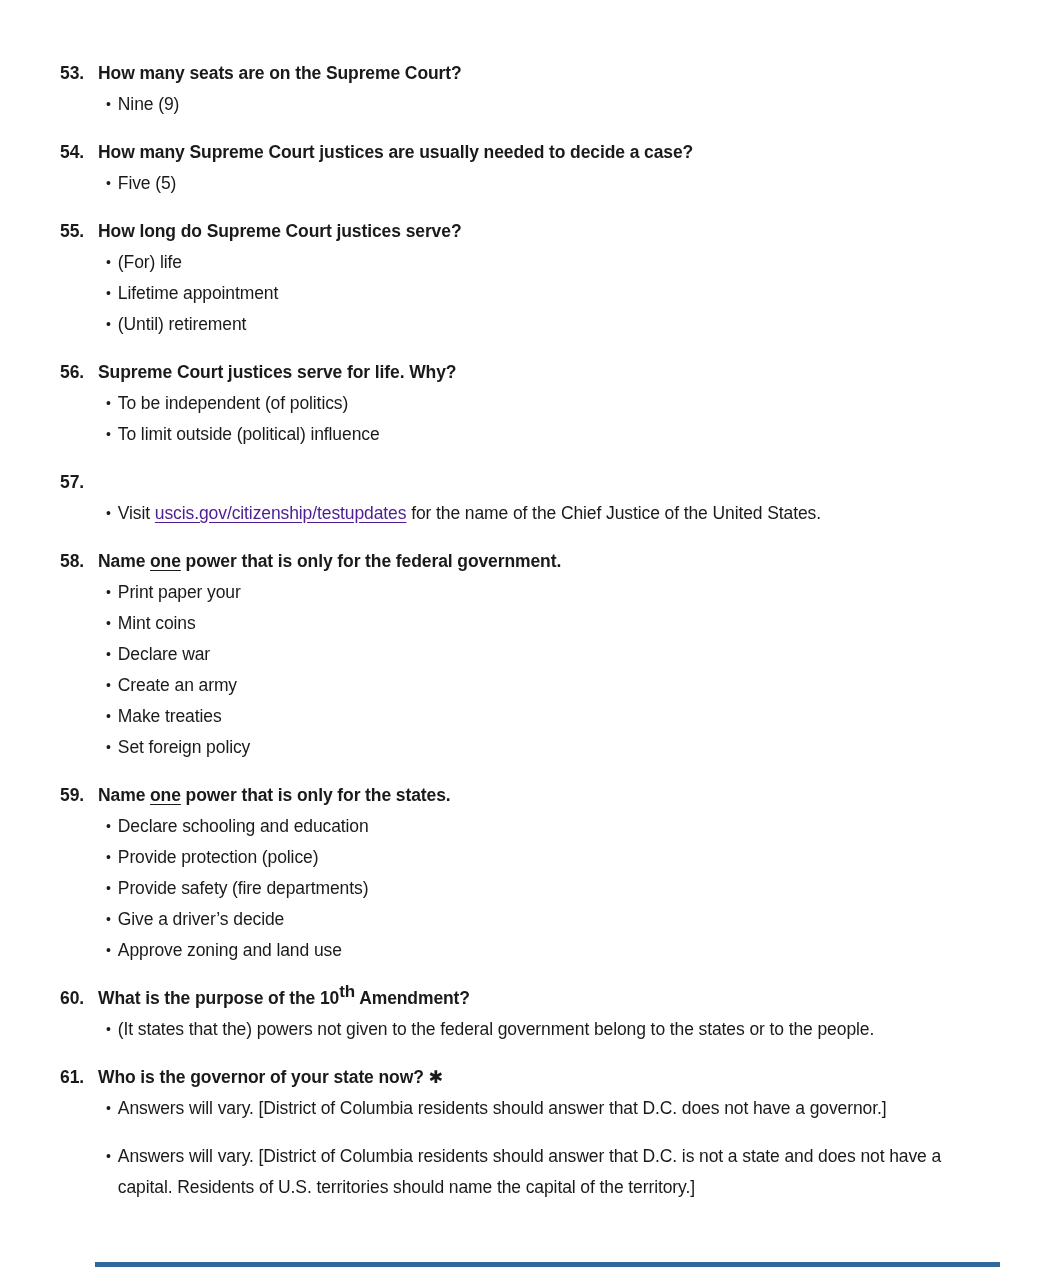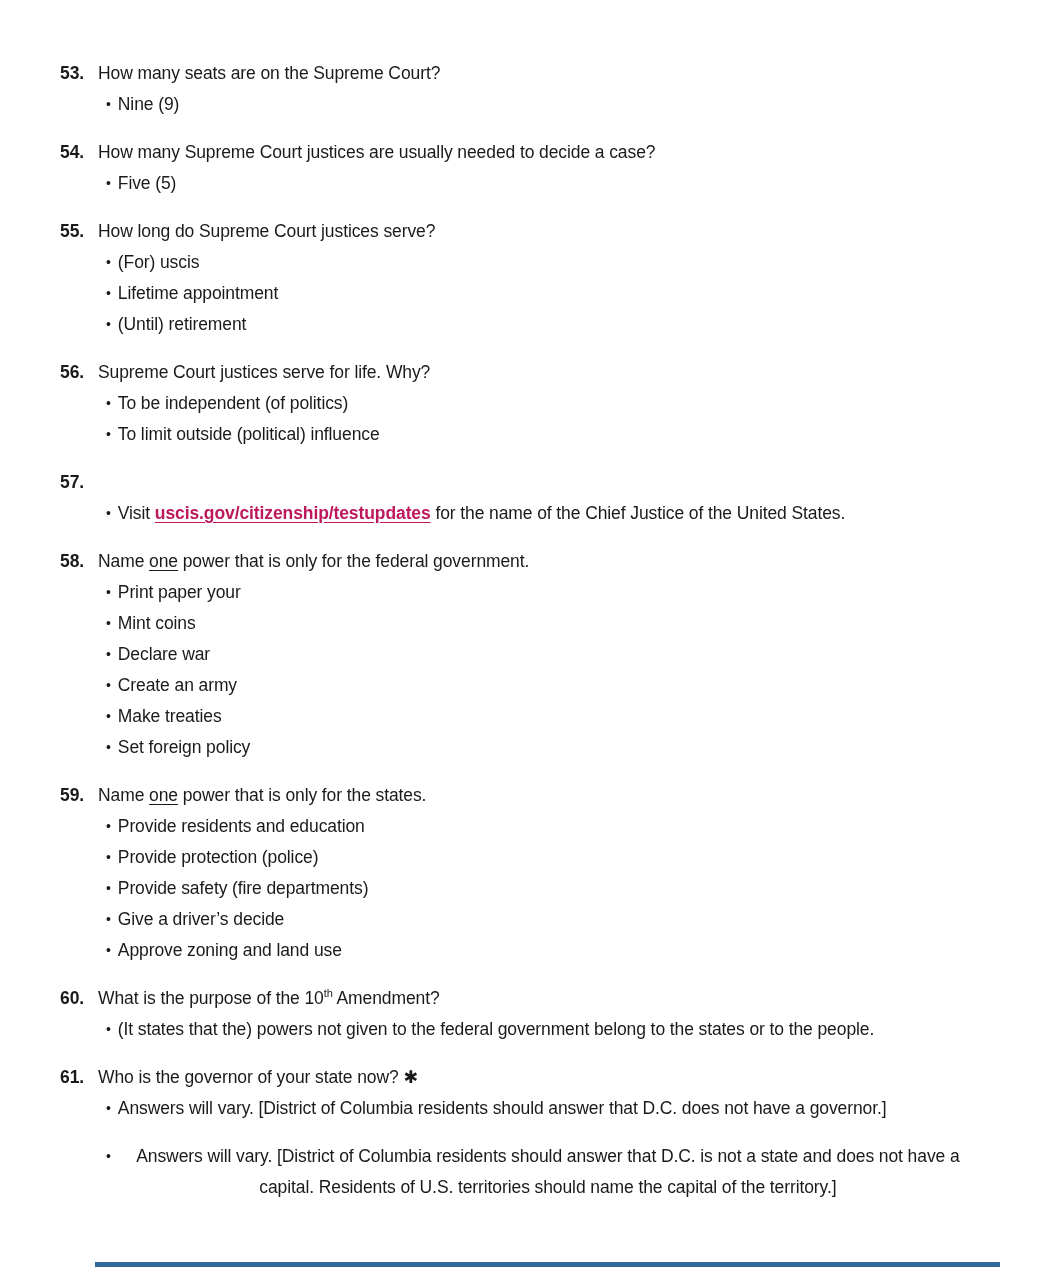--- a/index.html
+++ b/index.html
@@ -16,44 +16,43 @@
     letter-spacing: -0.1px;
   }
   .qa { margin: 0 0 17px 0; }
   .q-line {
     display: flex;
     font-weight: bold;
     font-size: 17.5px;
     line-height: 31px;
   }
   .q-num { flex: 0 0 38px; }
-  .q-text { margin: 0; font-size: inherit; font-weight: normal; line-height: inherit; }
+  .q-text { margin: 0; font-size: inherit; font-weight: bold; line-height: inherit; }
   .u { text-decoration: underline; text-underline-offset: 3px; }
-  sup.ord { font-size: 11px; line-height: 0; vertical-align: super; }
+  sup.ord { font-size: 17px; line-height: 0; vertical-align: super; }
   .star { font-family: "DejaVu Sans", sans-serif; }
   ul.answers { list-style: none; margin: 0; padding: 0 0 0 46px; }
   li.answer {
     display: flex;
     font-size: 17.5px;
     line-height: 31px;
     font-weight: normal;
   }
   .bullet {
     flex: 0 0 auto;
     margin-right: 7px;
     font-size: 14px;
     line-height: 31px;
   }
-  .a-text { max-width: 872px; text-align: center; }
+  .a-text { max-width: 872px; }
   a.link {
-    color: #be185d;
+    color: #4c1d95;
     text-decoration: underline;
     text-underline-offset: 3px;
     cursor: pointer;
-    font-weight: bold;
   }
   .footer-rule {
     position: absolute;
     left: 95px;
     bottom: 1px;
     width: 905px;
     height: 5px;
     background: #31699b;
   }
 </style>
@@ -89,21 +88,21 @@
   </section>
 
   <section class="qa">
     <div class="q-line">
       <span class="q-num">55.</span>
       <h2 class="q-text"><span>How long do Supreme Court justices serve?</span></h2>
     </div>
     <ul class="answers">
       <li class="answer">
           <span class="bullet">•</span>
-          <span class="a-text">(For) uscis</span>
+          <span class="a-text">(For) life</span>
         </li>
       <li class="answer">
           <span class="bullet">•</span>
           <span class="a-text">Lifetime appointment</span>
         </li>
       <li class="answer">
           <span class="bullet">•</span>
           <span class="a-text">(Until) retirement</span>
         </li>
     </ul>
@@ -172,21 +171,21 @@
   </section>
 
   <section class="qa">
     <div class="q-line">
       <span class="q-num">59.</span>
       <h2 class="q-text"><span>Name </span><span class="u">one</span><span> power that is only for the states.</span></h2>
     </div>
     <ul class="answers">
       <li class="answer">
           <span class="bullet">•</span>
-          <span class="a-text">Provide residents and education</span>
+          <span class="a-text">Declare schooling and education</span>
         </li>
       <li class="answer">
           <span class="bullet">•</span>
           <span class="a-text">Provide protection (police)</span>
         </li>
       <li class="answer">
           <span class="bullet">•</span>
           <span class="a-text">Provide safety (fire departments)</span>
         </li>
       <li class="answer">

